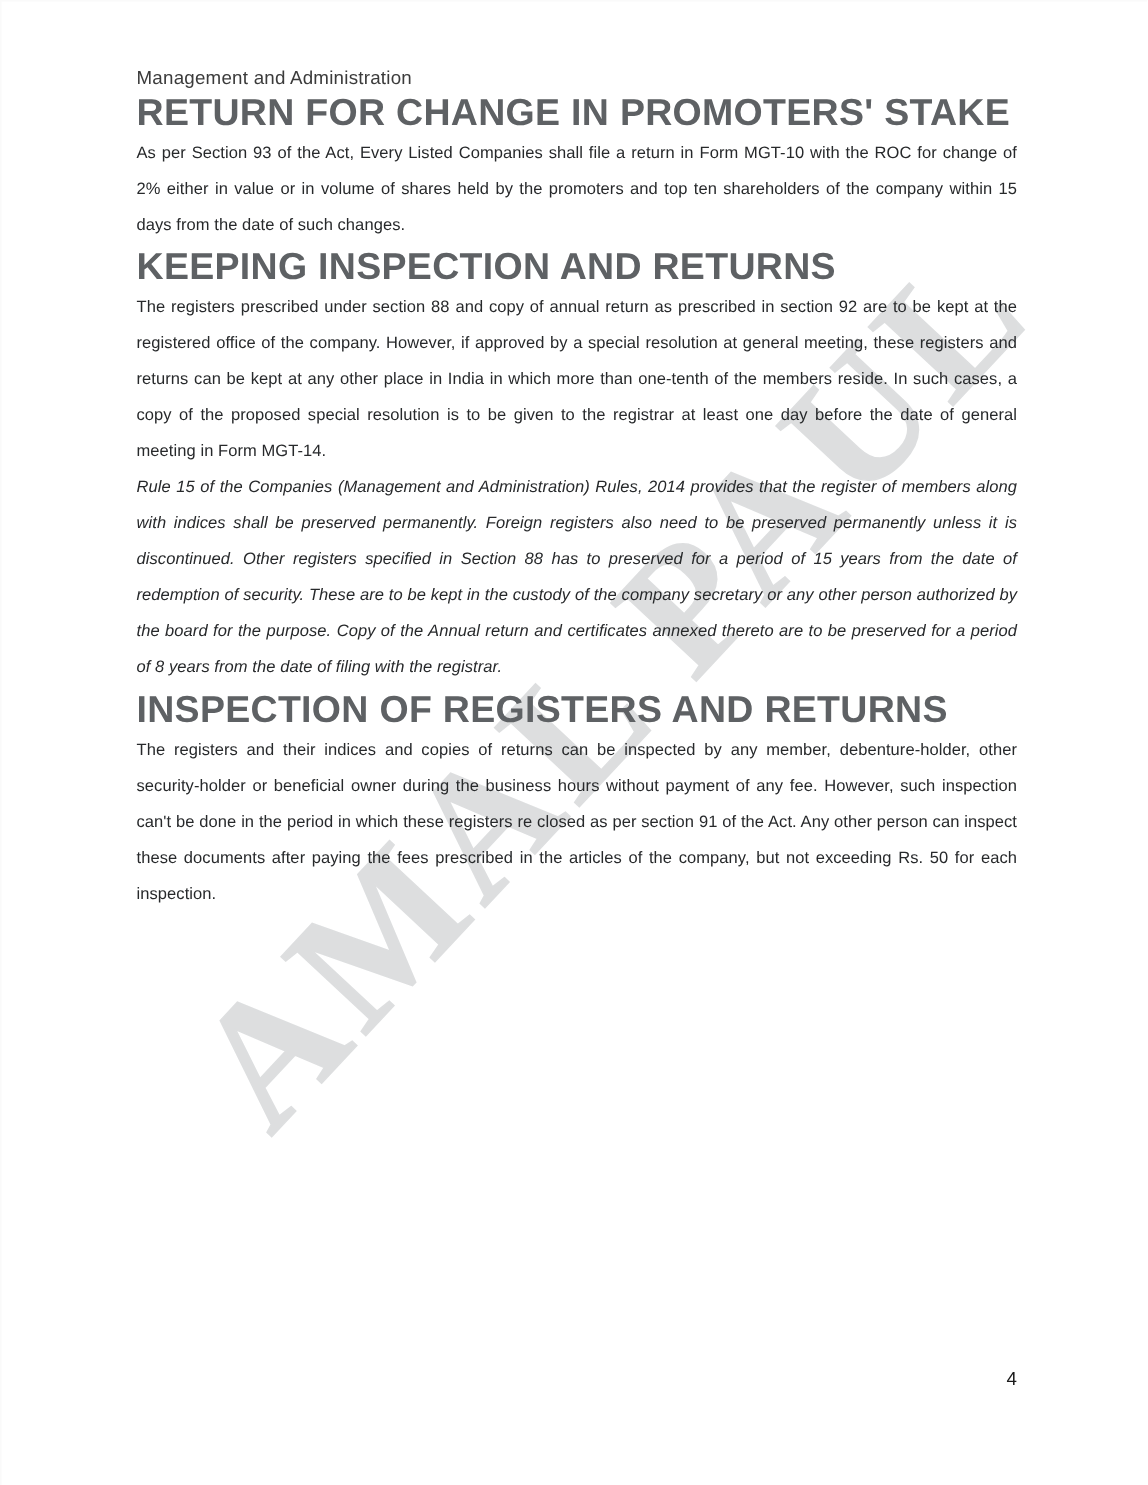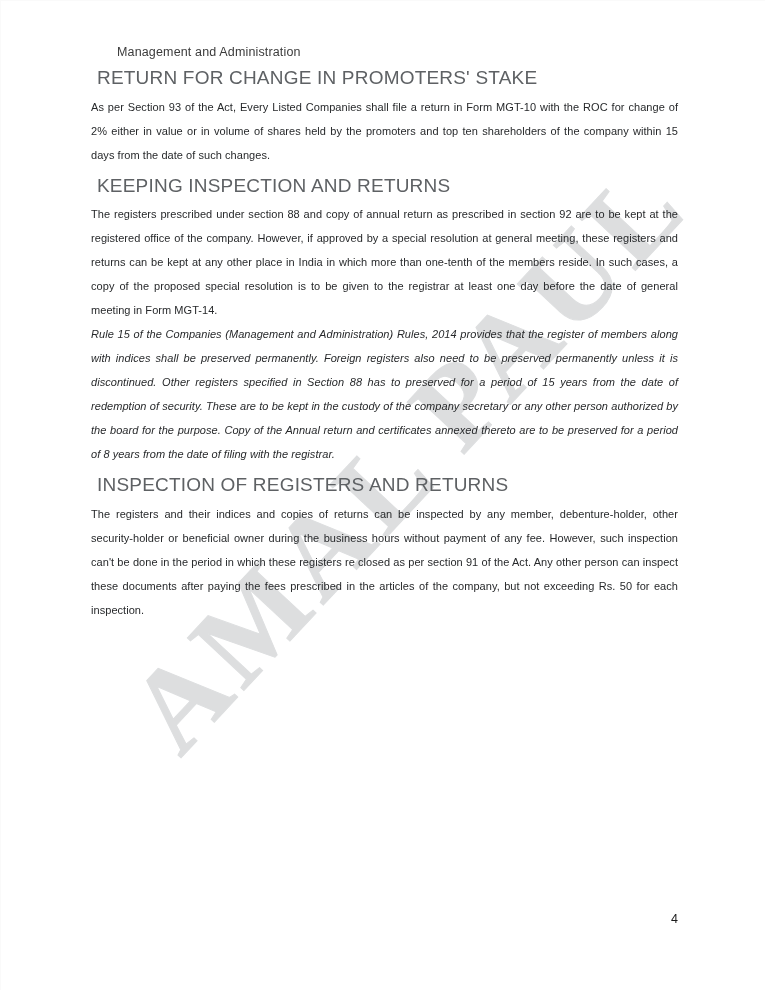--- a/index.html
+++ b/index.html
@@ -70,29 +70,28 @@
     width: 587px;
     z-index: 2;
   }
 
   .running-head {
     font-size: 12.5px;
     color: #3b3b3b;
     letter-spacing: 0.15px;
     margin-top: 45px;
     line-height: 1.2;
-    margin-left: 26px;
   }
 
   h1.section-heading {
-    font-size: 19px;
-    font-weight: 400;
+    font-size: 25px;
+    font-weight: 700;
     color: #5e6164;
     letter-spacing: 0.2px;
-    margin: 6px;
+    margin: 0;
     line-height: 1.25;
   }
 
   .h-return   { margin-top: 23px; }
   .h-keeping  { margin-top: 32px; }
   .h-inspect  { margin-top: 35px; }
 
   p.body-para {
     font-size: 11px;
     color: #27292b;

